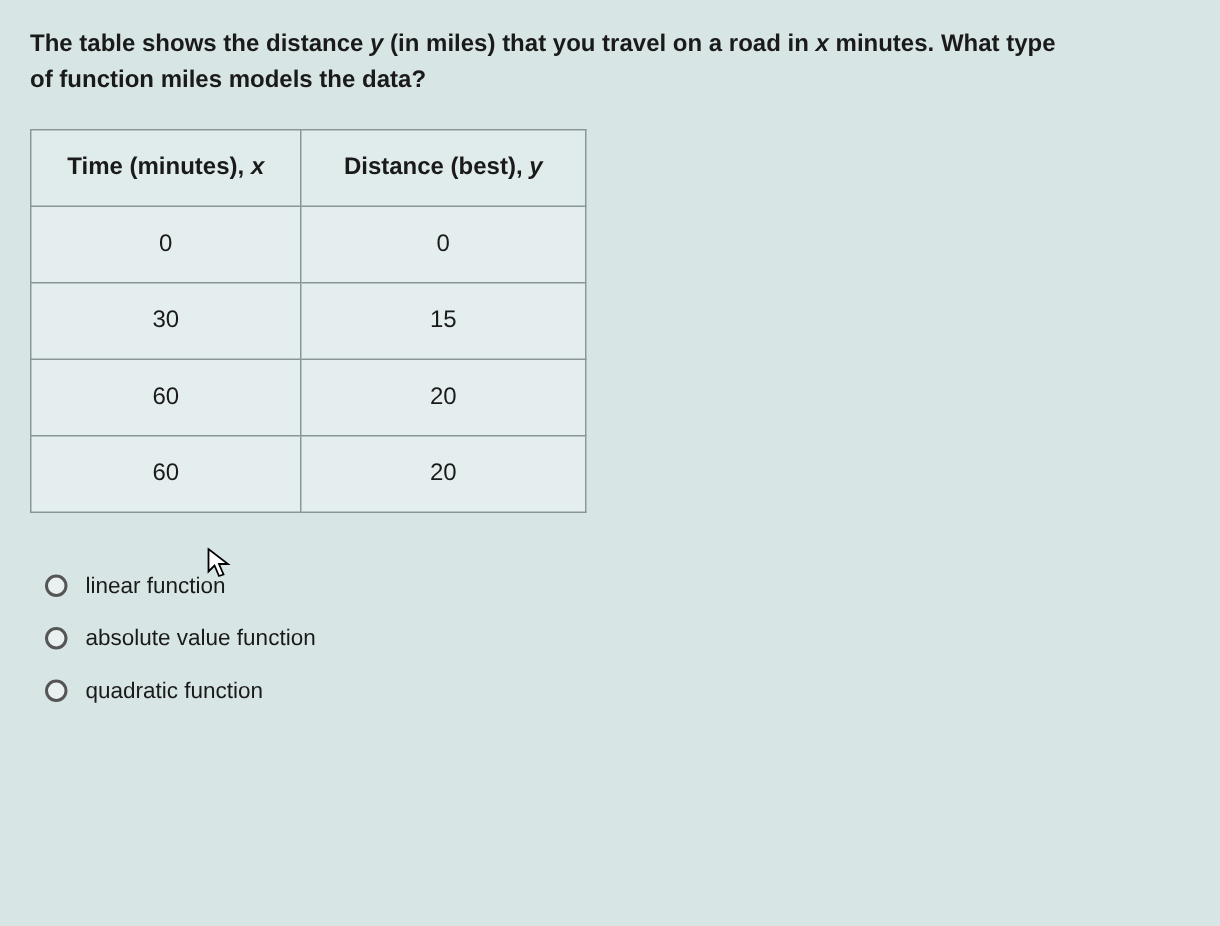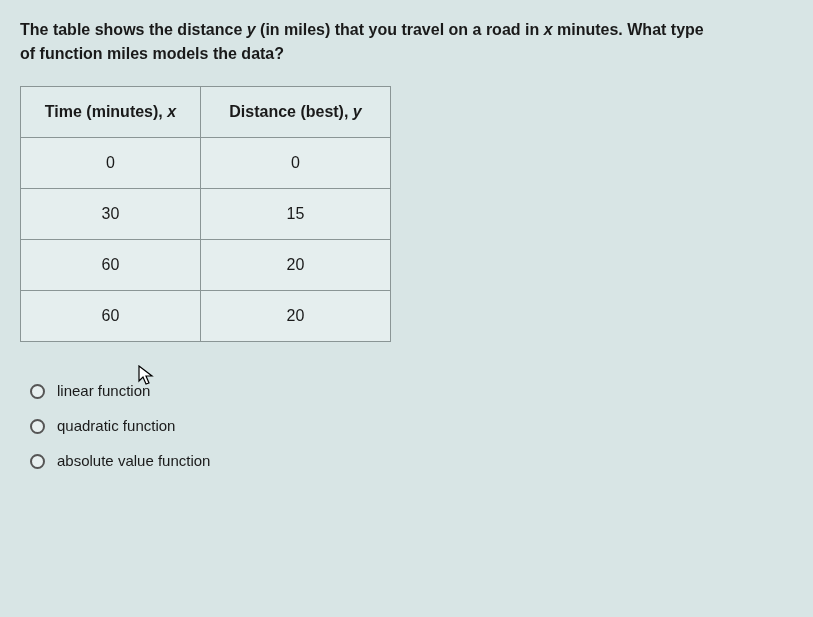--- a/index.html
+++ b/index.html
@@ -48,21 +48,21 @@
       margin-top: 12px;
     }
     th:last-child, td:last-child {
       width: 190px;
     }
     .options {
       padding-left: 10px;
     }
     .option {
       display: flex;
-      align-items: flex-end;
+      align-items: center;
       margin-bottom: 18px;
       font-size: 15px;
       cursor: pointer;
     }
     .radio {
       width: 15px;
       height: 15px;
       border: 2px solid #555;
       border-radius: 50%;
       margin-right: 12px;
@@ -117,23 +117,23 @@
   </tbody>
 </table>
 
 <div class="options">
   <div class="option">
     <span class="radio"></span>
     <span>linear function</span>
   </div>
   <div class="option">
     <span class="radio"></span>
-    <span>quadratic function</span>
+    <span>absolute value function</span>
   </div>
   <div class="option">
     <span class="radio"></span>
-    <span>absolute value function</span>
+    <span>quadratic function</span>
   </div>
 </div>
 
 <svg class="cursor-arrow" width="18" height="22" viewBox="0 0 18 22">
   <path d="M1 1 L1 16 L5 12 L8 19 L11 18 L8 11 L14 11 Z" fill="#ffffff" stroke="#000000" stroke-width="1.2"></path>
 </svg>
 
 </body></html>

